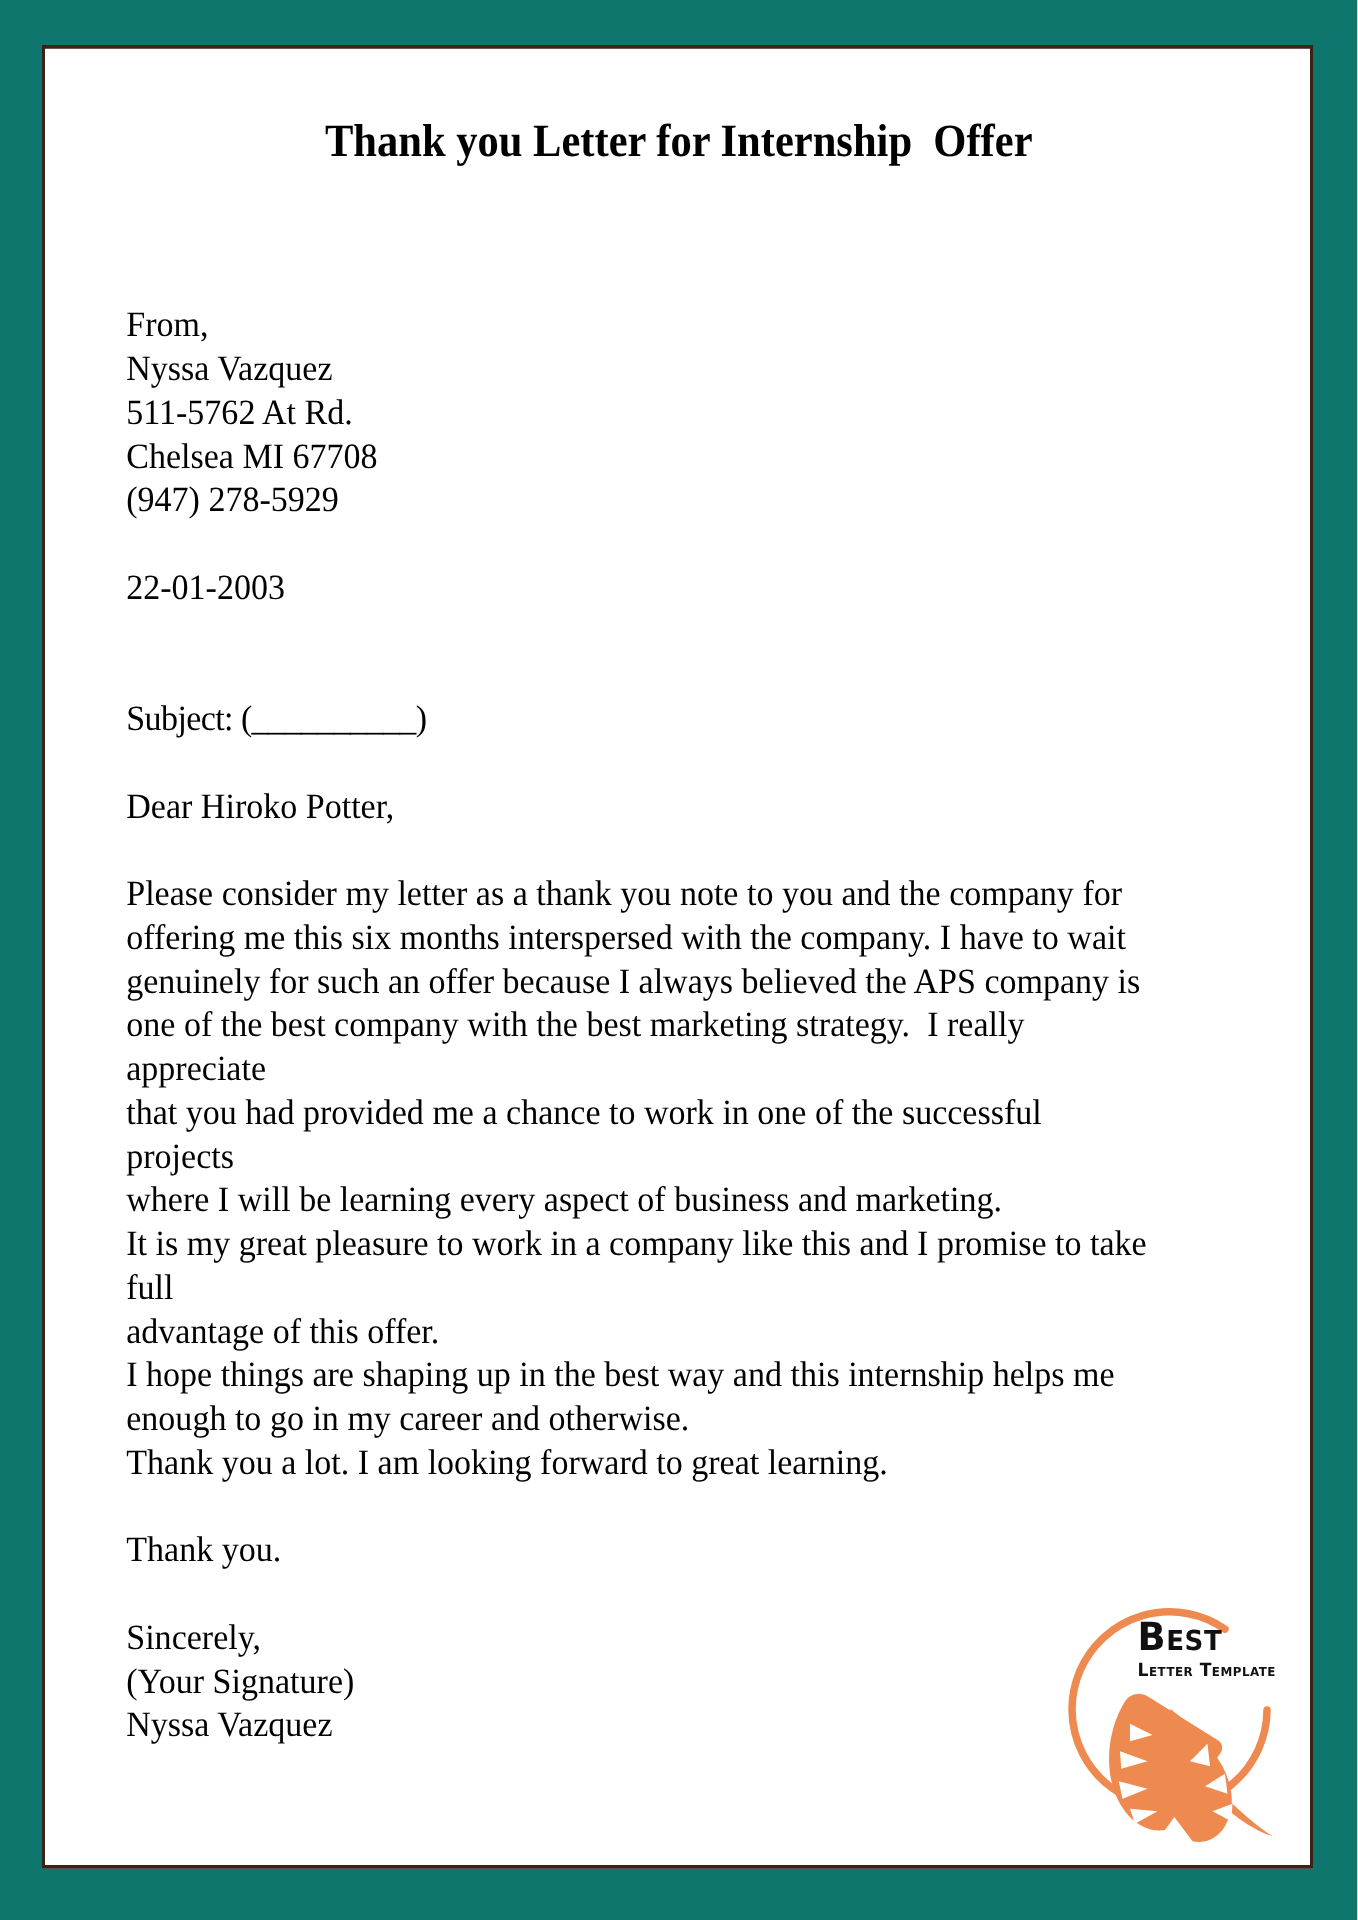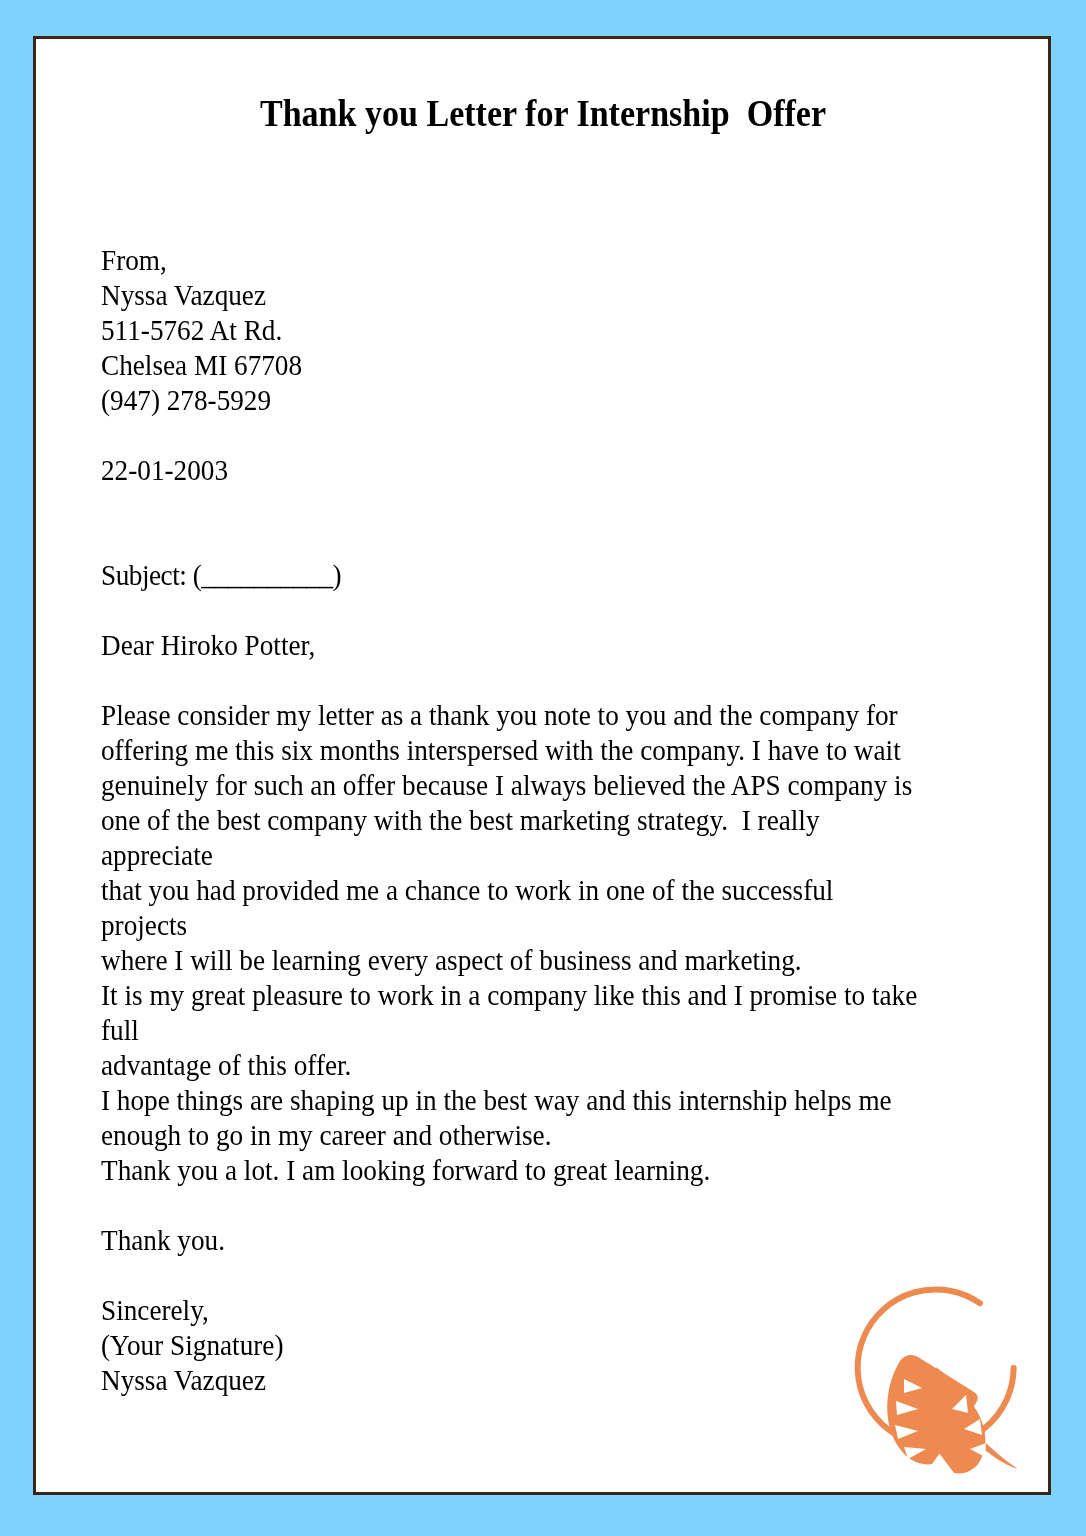--- a/index.html
+++ b/index.html
@@ -13,21 +13,21 @@
     font-family: "Liberation Serif", "DejaVu Serif", serif;
     color: #000000;
     overflow: hidden;
   }
 
   
   #page {
     position: relative;
     width: 1086px;
     height: 1536px;
-    background: #7dd3fc;
+    background: #0f766e;
   }
   #page-border {
     position: absolute;
     left: 33px;
     top: 36px;
     width: 1018px;
     height: 1459px;
     border: 3px solid #3B2318;
     box-sizing: border-box;
     background: #ffffff;
@@ -206,15 +206,19 @@
       <g fill="#ffffff">
         <path d="M 56 96 L 74 105 L 56 110 Z"></path>
         <path d="M 48 118 L 70 126 L 49 132 Z"></path>
         <path d="M 47 142 L 70 148 L 50 156 Z"></path>
         <path d="M 56 164 L 78 166 L 60 176 Z"></path>
         <path d="M 118 112 L 104 126 L 120 130 Z"></path>
         <path d="M 132 136 L 116 146 L 134 152 Z"></path>
         <path d="M 138 160 L 122 166 L 137 174 Z"></path>
       </g>
     </svg>
+    <div id="logo-text">
+      <div id="logo-word-best">Best</div>
+      <div id="logo-word-sub">Letter Template</div>
+    </div>
   </div>
 
 </div>
 
 </body></html>

